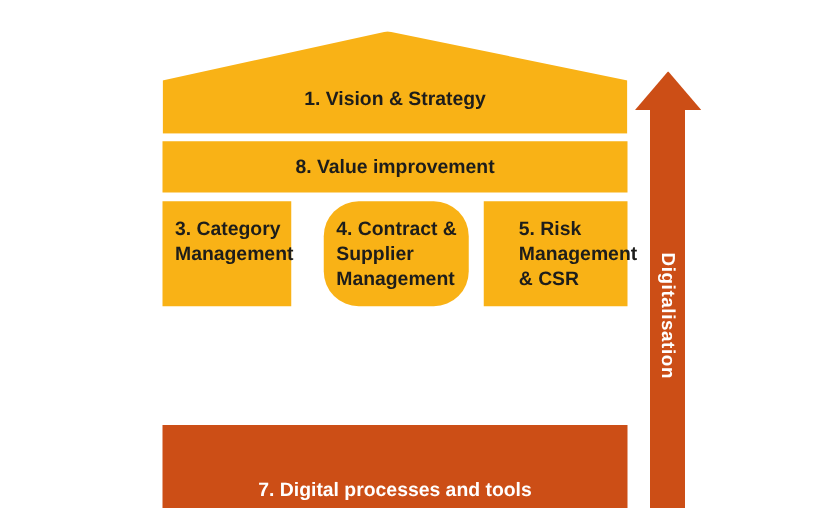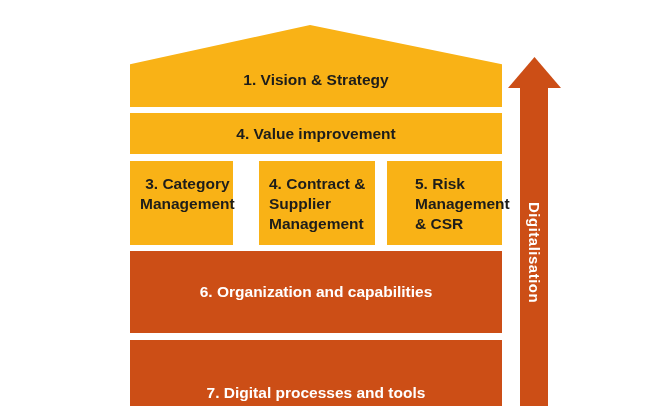--- a/index.html
+++ b/index.html
@@ -46,22 +46,22 @@
   
   .smallbox {
     align-items: flex-start;
     justify-content: flex-start;
     text-align: left;
     white-space: pre-line;
     line-height: 20px;
     padding: 13px 4px 0 10px;
     top: 139px; height: 84px;
   }
-  .box-3 { left: 130px; width: 103px; text-align: center; }
-  .box-4 { left: 259px; width: 116px; }
+  .box-3 { left: 130px; width: 103px; }
+  .box-4 { left: 259px; width: 116px; border-radius: 28px; }
   .box-5 { left: 387px; width: 115px; padding-left: 28px; }
 
   
   .bar-6 { left: 130px; top: 229px; width: 372px; height: 82px; }
   .bar-7 { left: 130px; top: 318px; width: 372px; height: 100px; padding-top: 6px; }
 
   
   .arrow-head {
     position: absolute;
     left: 508px; top: 35px; width: 53px; height: 31px;
@@ -89,37 +89,34 @@
 </head>
 <body>
 
 <div class="canvas">
 
   <div class="block yellow roof">
     <span>1. Vision &amp; Strategy</span>
   </div>
 
   <div class="block yellow bar-2">
-    <span>4. Value improvement</span>
+    <span>8. Value improvement</span>
   </div>
 
   <div class="block yellow smallbox box-3">3. Category
 Management</div>
 
   <div class="block yellow smallbox box-4">4. Contract &amp;
 Supplier
 Management</div>
 
   <div class="block yellow smallbox box-5">5. Risk
 Management
 &amp; CSR</div>
 
-  <div class="block orange bar-6">
-    <span>6. Organization and capabilities</span>
-  </div>
 
   <div class="block orange bar-7">
     <span>7. Digital processes and tools</span>
   </div>
 
   <div>
     <div class="arrow-head"></div>
     <div class="arrow-shaft">
       <span class="arrow-label">Digitalisation</span>
     </div>

